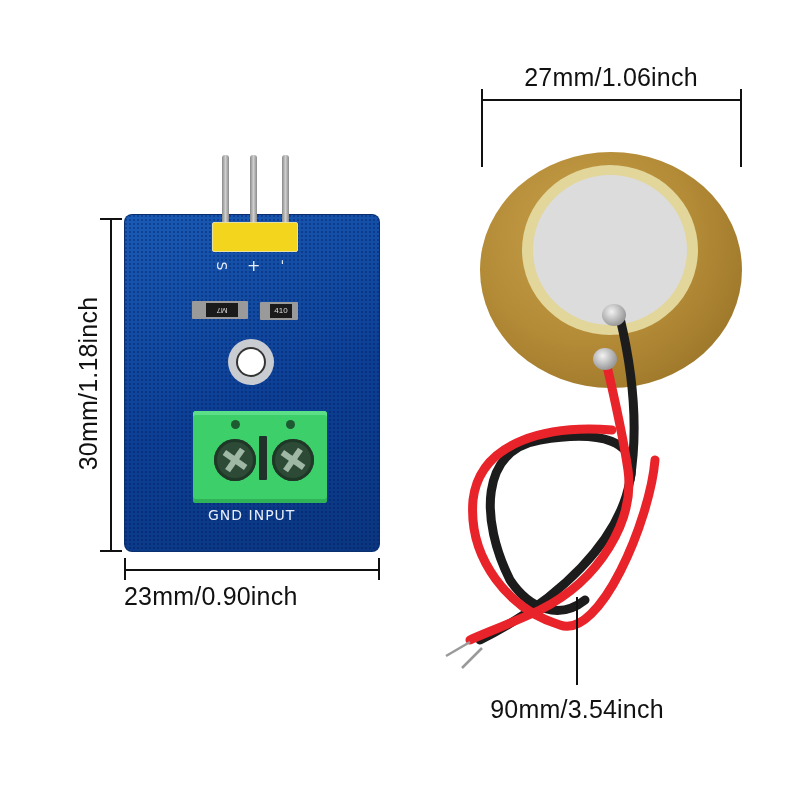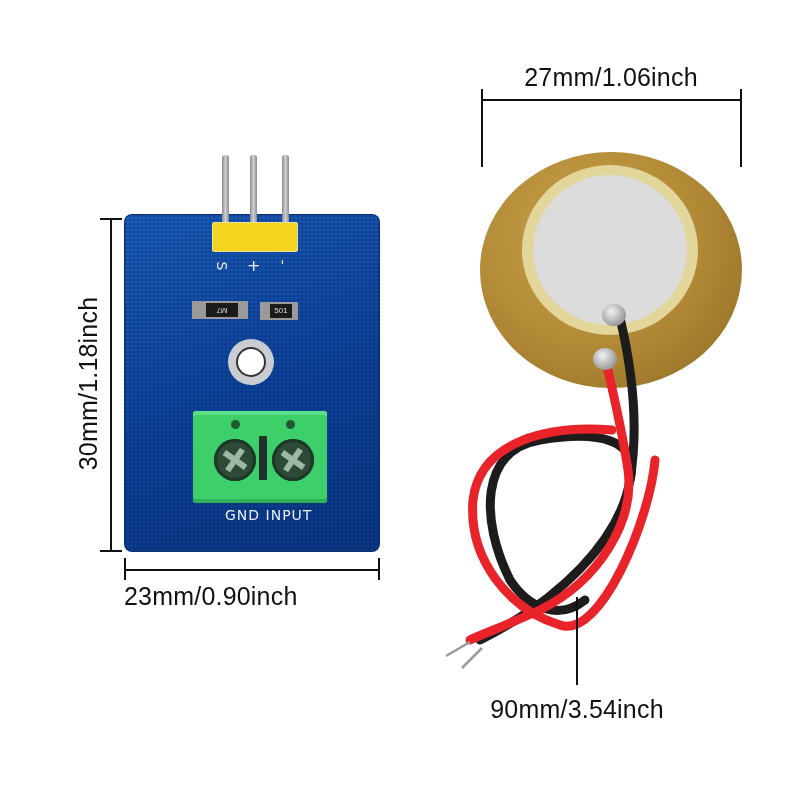--- a/index.html
+++ b/index.html
@@ -54,33 +54,33 @@
 <div class="pin" style="left:282px;top:155px;height:78px;"></div>
 <div class="header"></div>
 <div class="silk" style="left:218px;top:258px;font-size:14px;transform:rotate(90deg);">S</div>
 <div class="silk" style="left:247px;top:256px;font-size:16px;">+</div>
 <div class="silk" style="left:280px;top:254px;font-size:14px;transform:rotate(90deg);">-</div>
 
 <div class="smd" style="left:192px;top:301px;width:56px;">
   <div class="body" style="left:14px;right:10px;transform:rotate(180deg);">M7</div>
 </div>
 <div class="smd" style="left:260px;top:302px;width:38px;">
-  <div class="body" style="left:10px;right:6px;">501</div>
+  <div class="body" style="left:10px;right:6px;">410</div>
 </div>
 
 <div class="hole-ring"></div>
 <div class="hole"></div>
 
 <div class="terminal"></div>
 <div class="abs" style="left:231px;top:420px;width:9px;height:9px;border-radius:50%;background:#1d5a32;"></div>
 <div class="abs" style="left:286px;top:420px;width:9px;height:9px;border-radius:50%;background:#1d5a32;"></div>
 <div class="screw" style="left:214px;top:439px;"></div>
 <div class="divider"></div>
 <div class="screw" style="left:272px;top:439px;"></div>
-<div class="silk" style="left:225px;top:507px;font-size:14px;letter-spacing:1px;">GND INPUT</div>
+<div class="silk" style="left:208px;top:507px;font-size:14px;letter-spacing:1px;">GND INPUT</div>
 
 <div class="dim-label" style="left:480px;top:63px;width:262px;text-align:center;">27mm/1.06inch</div>
 <div class="dim-line" style="left:481px;top:99px;width:261px;height:2px;"></div>
 <div class="dim-line" style="left:481px;top:89px;width:2px;height:78px;"></div>
 <div class="dim-line" style="left:740px;top:89px;width:2px;height:78px;"></div>
 
 <div class="disc-outer"></div>
 <div class="disc-ring"></div>
 <div class="disc-inner"></div>
 

